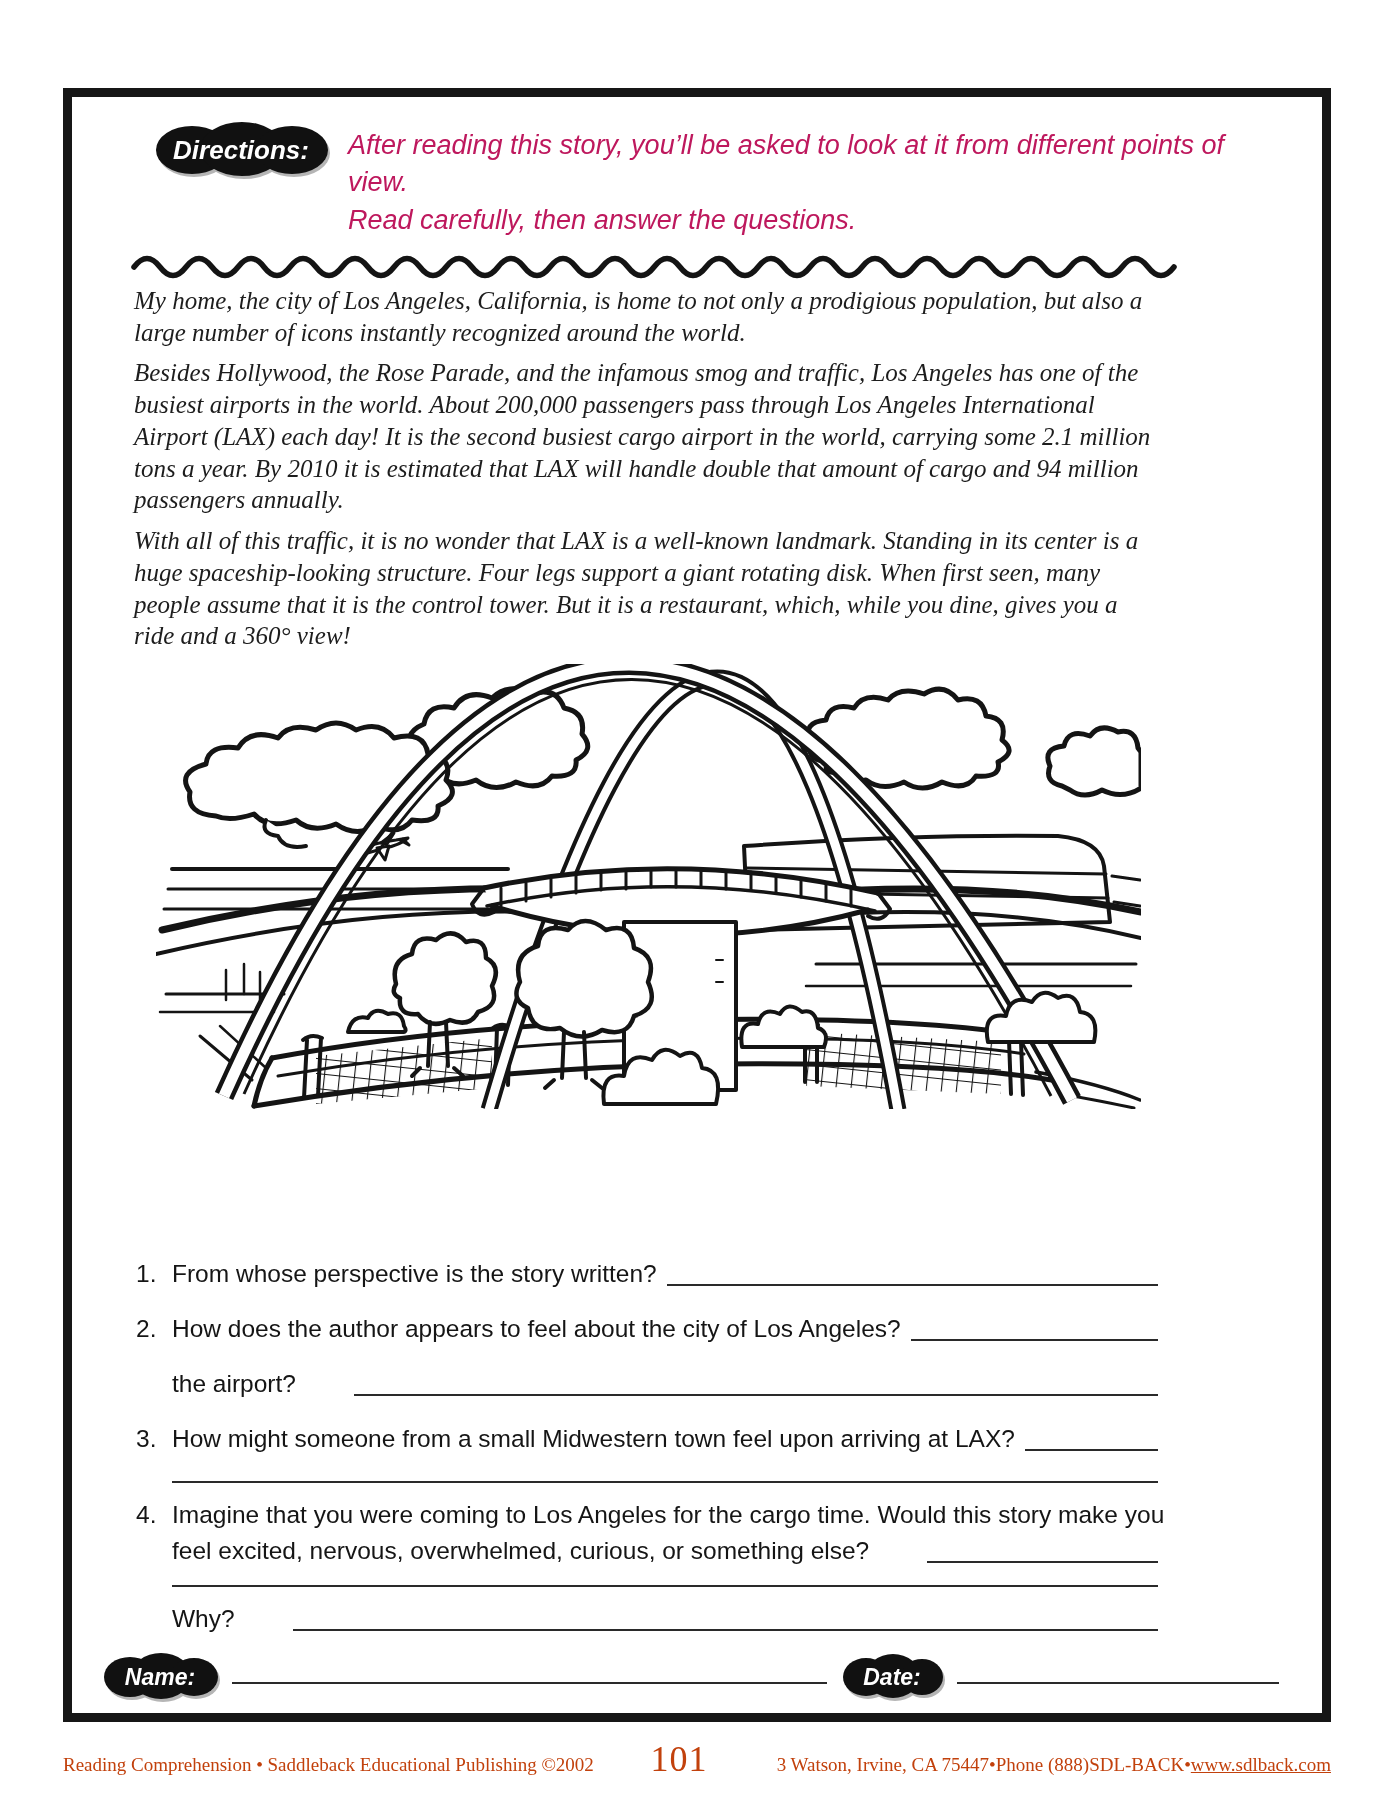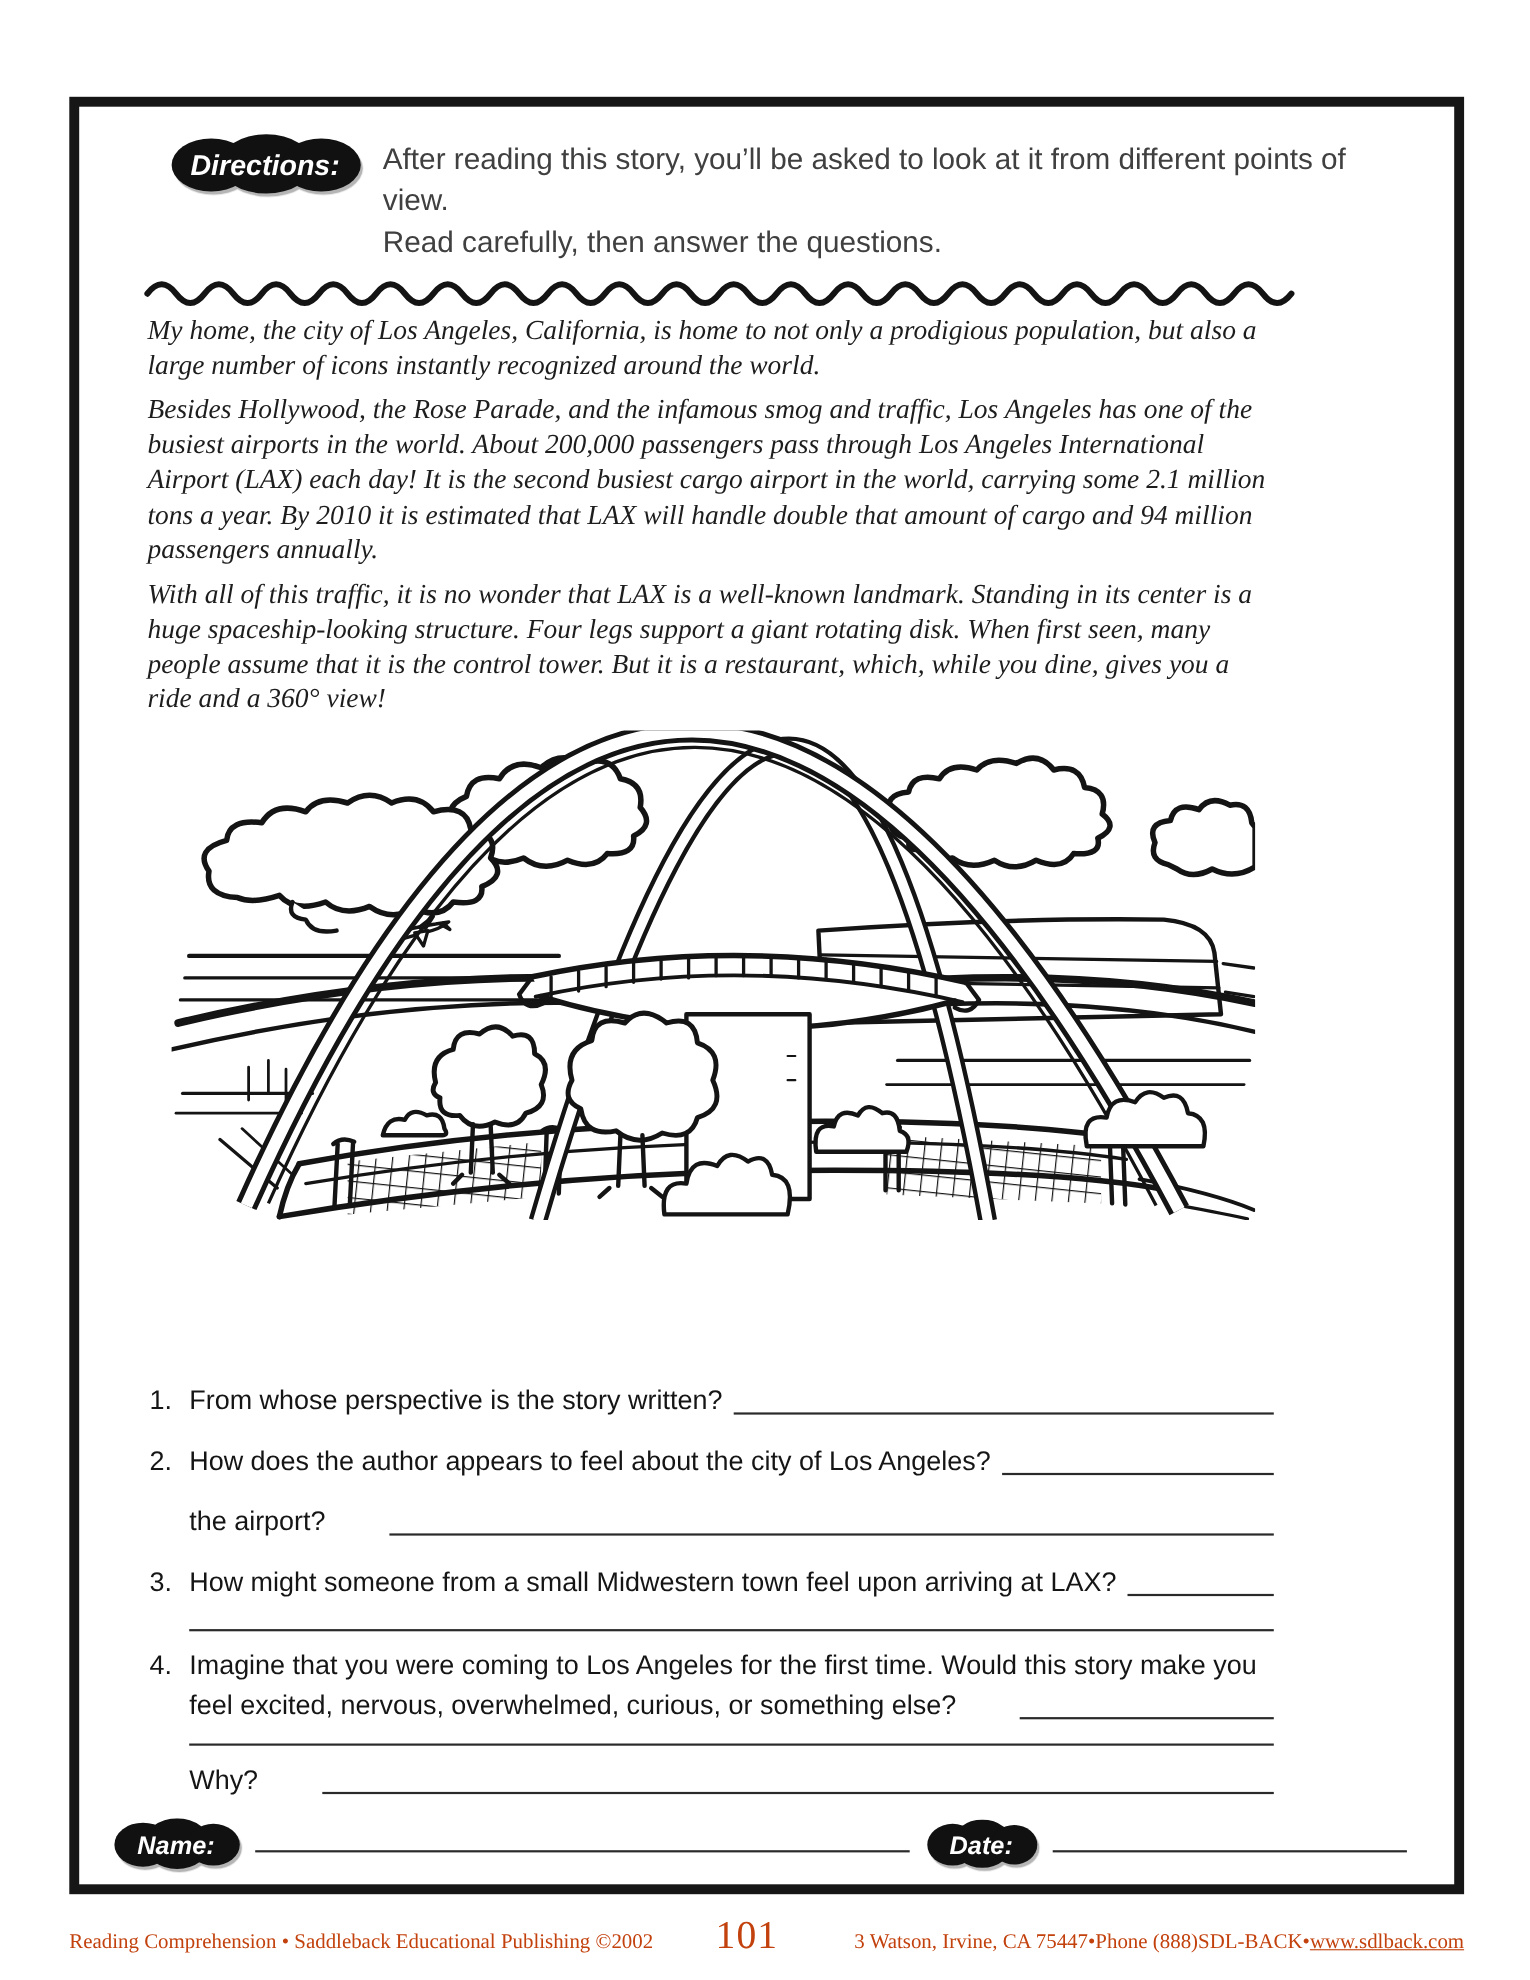--- a/index.html
+++ b/index.html
@@ -4,21 +4,21 @@
 <style>
   html,body{margin:0;padding:0;background:#fff;}
   .sheet{position:relative;width:1391px;height:1800px;background:#fff;overflow:hidden;
          font-family:"Liberation Sans",sans-serif;color:#161616;}
   .page{position:absolute;left:63px;top:88px;width:1268px;height:1634px;
         border:9px solid #161616;box-sizing:border-box;padding:24px 54px 0 48px;background:#fff;}
 
   
   .dir-row{display:flex;align-items:flex-start;gap:18px;margin-left:32px;}
   .dir-badge{flex:0 0 auto;}
-  .dir-text{font-size:27px;line-height:1.38;color:#404040;
+  .dir-text{font-style:italic;font-size:27px;line-height:1.38;color:#be185d;
             font-family:"Liberation Sans",sans-serif;padding-top:6px;max-width:880px;}
 
   .squiggle{display:block;margin:10px 0 2px 10px;}
 
   
   .story{width:1022px;margin:6px 0 0 14px;font-family:"Liberation Serif",serif;
          font-size:25px;line-height:1.27;color:#1d1d1d;}
   .story p{margin:0 0 9px 0;font-style:italic;}
 
   
@@ -216,21 +216,21 @@
 
       <div class="qrow mb2">
         <span class="qnum">3.</span>
         <span class="qtext">How might someone from a small Midwestern town feel upon arriving at LAX?</span>
         <span class="fill-line"></span>
       </div>
       <div class="full-line mb3"></div>
 
       <div class="qrow mb0">
         <span class="qnum">4.</span>
-        <span class="qtext">Imagine that you were coming to Los Angeles for the first time. Would this story make you</span>
+        <span class="qtext">Imagine that you were coming to Los Angeles for the cargo time. Would this story make you</span>
       </div>
       <div class="qrow mb3 indent">
         <span class="qtext">feel excited, nervous, overwhelmed, curious, or something else?</span>
         <span class="fill-line"></span>
       </div>
       <div class="full-line mb3"></div>
       <div class="qrow indent">
         <span class="qtext">Why?</span>
         <span class="fill-line"></span>
       </div>

